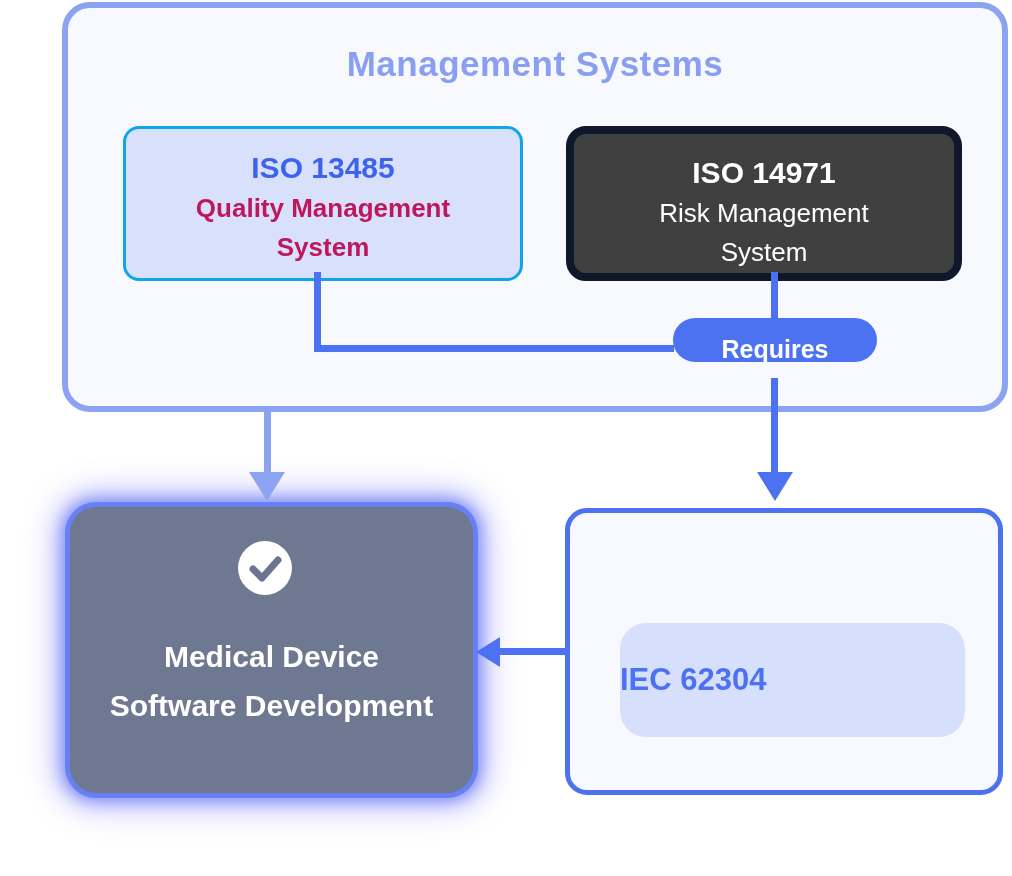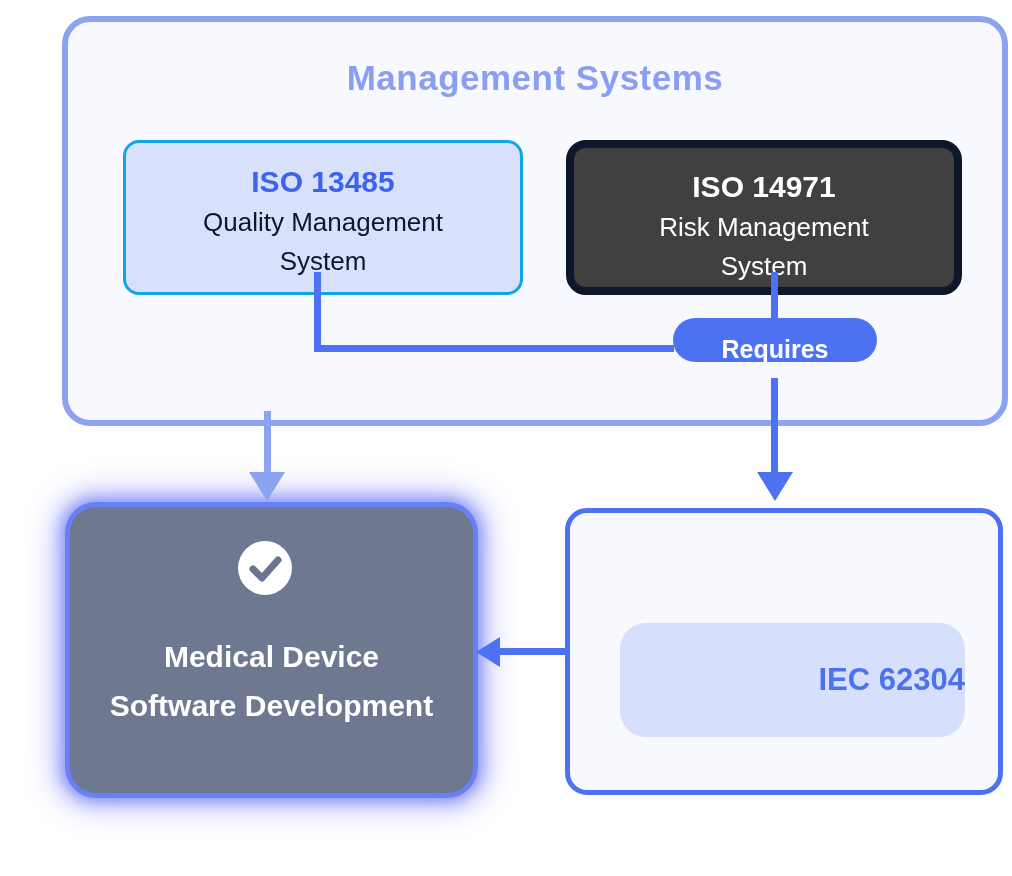--- a/index.html
+++ b/index.html
@@ -11,21 +11,21 @@
   .canvas {
     position: relative;
     width: 1012px;
     height: 876px;
     background: #ffffff;
     overflow: hidden;
   }
   
   .ms-container {
     position: absolute;
-    left: 62px; top: 16px;
+    left: 62px; top: 2px;
     width: 946px; height: 410px;
     box-sizing: border-box;
     background: #f7f9fe;
     border: 6px solid #8ca3f1;
     border-radius: 28px;
   }
   .ms-title {
     position: absolute;
     left: 0; right: 0; top: 36px;
     text-align: center;
@@ -61,21 +61,21 @@
     line-height: 38px;
   }
   .iso13485 .node-title { color: #3c63ee; }
   .iso14971 .node-title { color: #ffffff; }
   .node-sub {
     margin-top: 2px;
     font-size: 26px;
     line-height: 39px;
     white-space: pre-line;
   }
-  .iso13485 .node-sub { color: #0f172a; }
+  .iso13485 .node-sub { color: #be185d; font-weight: bold; }
   .iso14971 .node-sub { color: #ffffff; }
   
   .requires-pill {
     position: absolute;
     left: 673px; top: 318px;
     width: 204px; height: 44px;
     background: #4d72f1;
     border-radius: 32px;
     z-index: 3;
     text-align: center;
@@ -160,21 +160,21 @@
     font-size: 34px;
     font-weight: bold;
     color: #4a6ff0;
   }
   .iec-box {
     position: absolute;
     left: 50px; top: 110px;
     width: 345px; height: 114px;
     background: #d6dffb;
     border-radius: 26px;
-    text-align: right;
+    text-align: left;
     line-height: 114px;
     font-size: 31px;
     font-weight: bold;
     color: #4d72f1;
   }
 </style>
 </head>
 <body>
 
 <div class="canvas">

